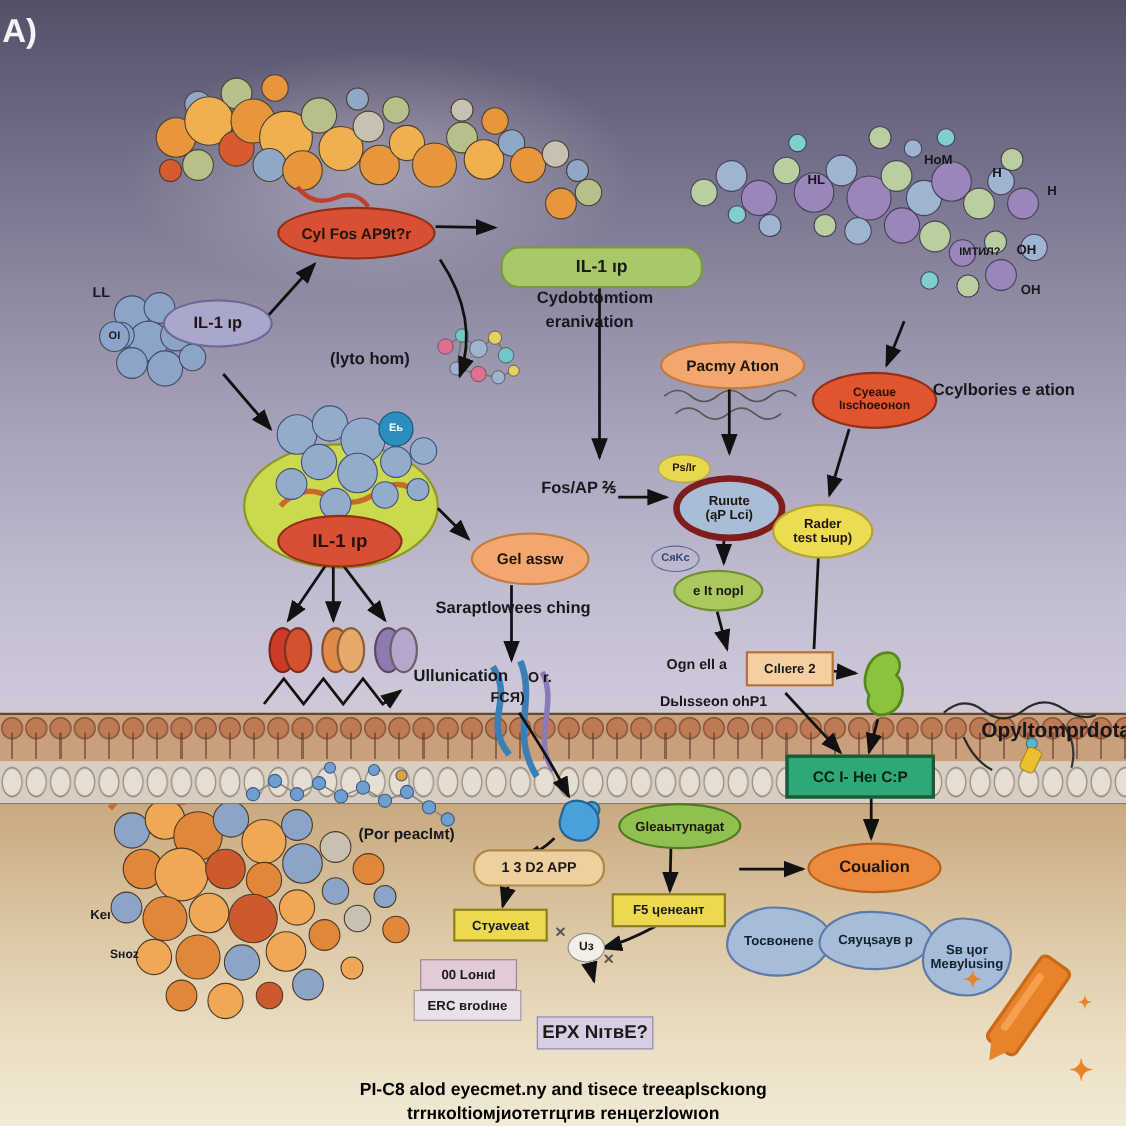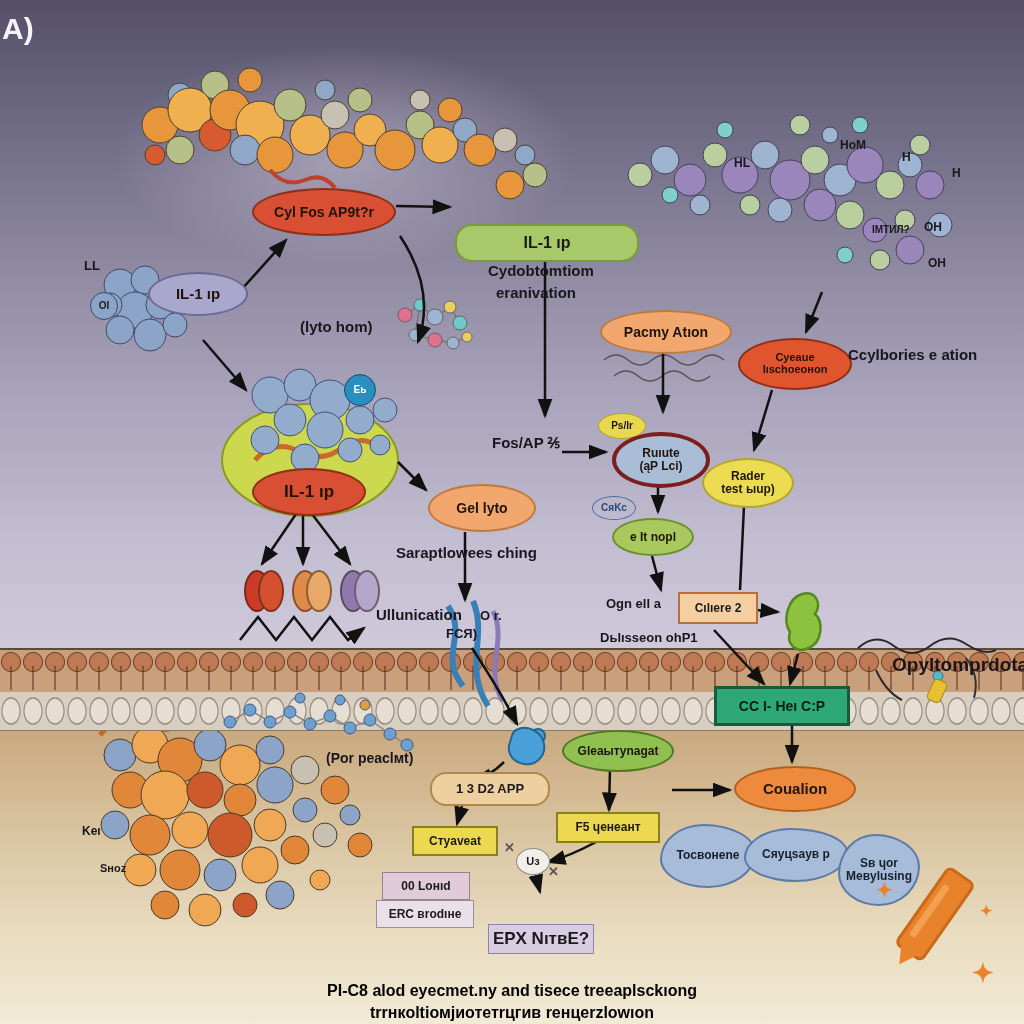--- a/index.html
+++ b/index.html
@@ -333,40 +333,40 @@
   <div class="abs oval" style="left:252px;top:468px;width:110px;height:44px;background:#d94f33;border:2px solid #8f2f18;font-size:17px;">
     <span>IL-1 ıp</span>
   </div>
 
   <div class="abs lbl" style="left:492px;top:432px;font-size:15px;">Fos/AP ⅖</div>
 
   <div class="abs oval" style="left:598px;top:413px;width:46px;height:24px;background:#e8d84e;border:1.5px solid #b3a52e;font-size:10px;">
     <span>Ps/Ir</span>
   </div>
 
-  <div class="abs oval" style="left:612px;top:432px;width:90px;height:48px;background:#a9bdd6;border:4px solid #7f1d1d;font-size:12px;">
+  <div class="abs oval" style="left:612px;top:432px;width:90px;height:48px;background:#a9bdd6;border:6px solid #7f1d1d;font-size:12px;">
     <span>Ruıute</span>
     <span>(ąP Lci)</span>
   </div>
 
   <div class="abs oval" style="left:702px;top:458px;width:88px;height:46px;background:#ecdc52;border:2px solid #b3a52e;font-size:12px;">
     <span>Rader</span>
     <span>test ыup)</span>
   </div>
 
   <div class="abs oval" style="left:592px;top:496px;width:42px;height:22px;background:transparent;border:1.5px solid #4a6fa5;font-size:10px;color:#2a4a78;">
     <span>CяKc</span>
   </div>
 
   <div class="abs oval" style="left:612px;top:518px;width:78px;height:34px;background:#a9c95e;border:2px solid #6f8f2e;font-size:12px;">
     <span>e It nopl</span>
   </div>
 
   <div class="abs oval" style="left:428px;top:484px;width:104px;height:44px;background:#f2a76e;border:2px solid #c07a3c;font-size:14px;">
-    <span>Gel lyto</span>
+    <span>Gel assw</span>
   </div>
   <div class="abs lbl" style="left:396px;top:544px;font-size:15px;">Saraptlowees ching</div>
 
   <div class="abs" style="left:244px;top:570px;width:140px;height:42px;">
     <span class="pairoval" style="left:0;background:#cc3a28;"></span>
     <span class="pairoval" style="left:14px;background:#d4502e;"></span>
     <span class="pairoval" style="left:48px;background:#e08a4a;"></span>
     <span class="pairoval" style="left:62px;background:#e8a868;"></span>
     <span class="pairoval" style="left:96px;background:#8f7ab0;"></span>
     <span class="pairoval" style="left:110px;background:#b5a6cc;"></span>

